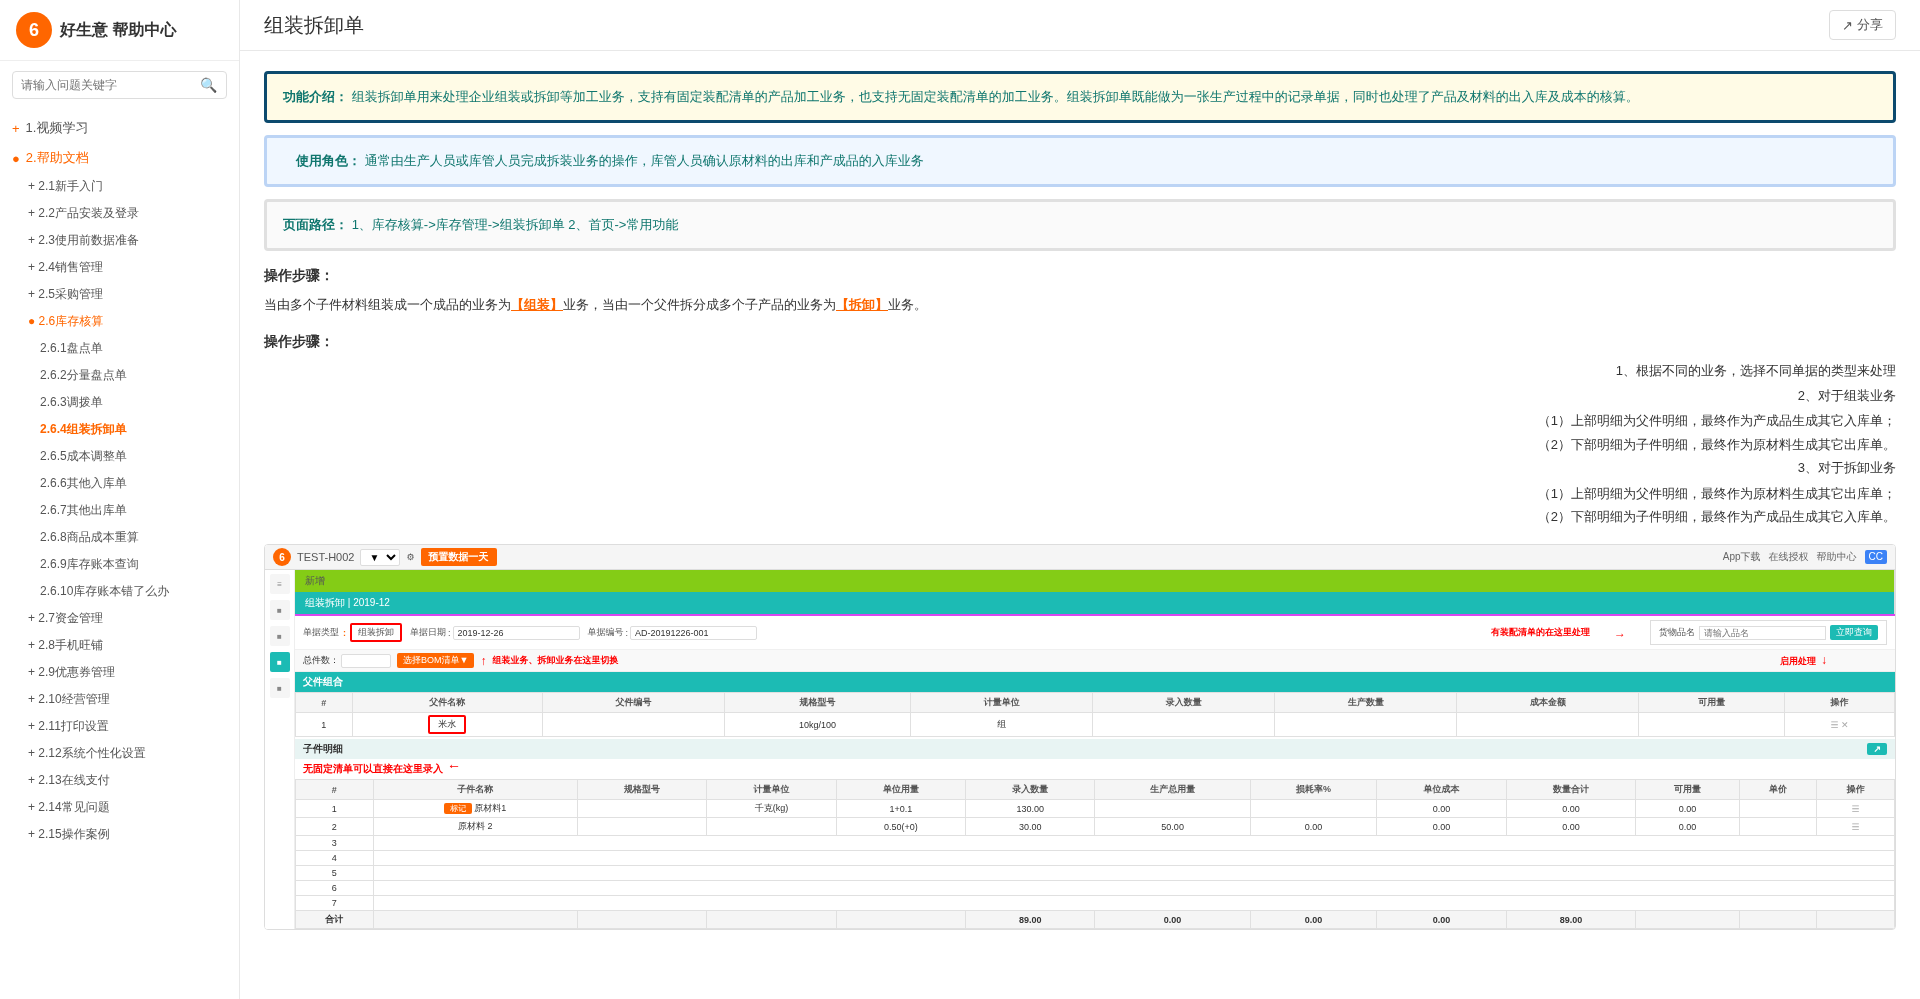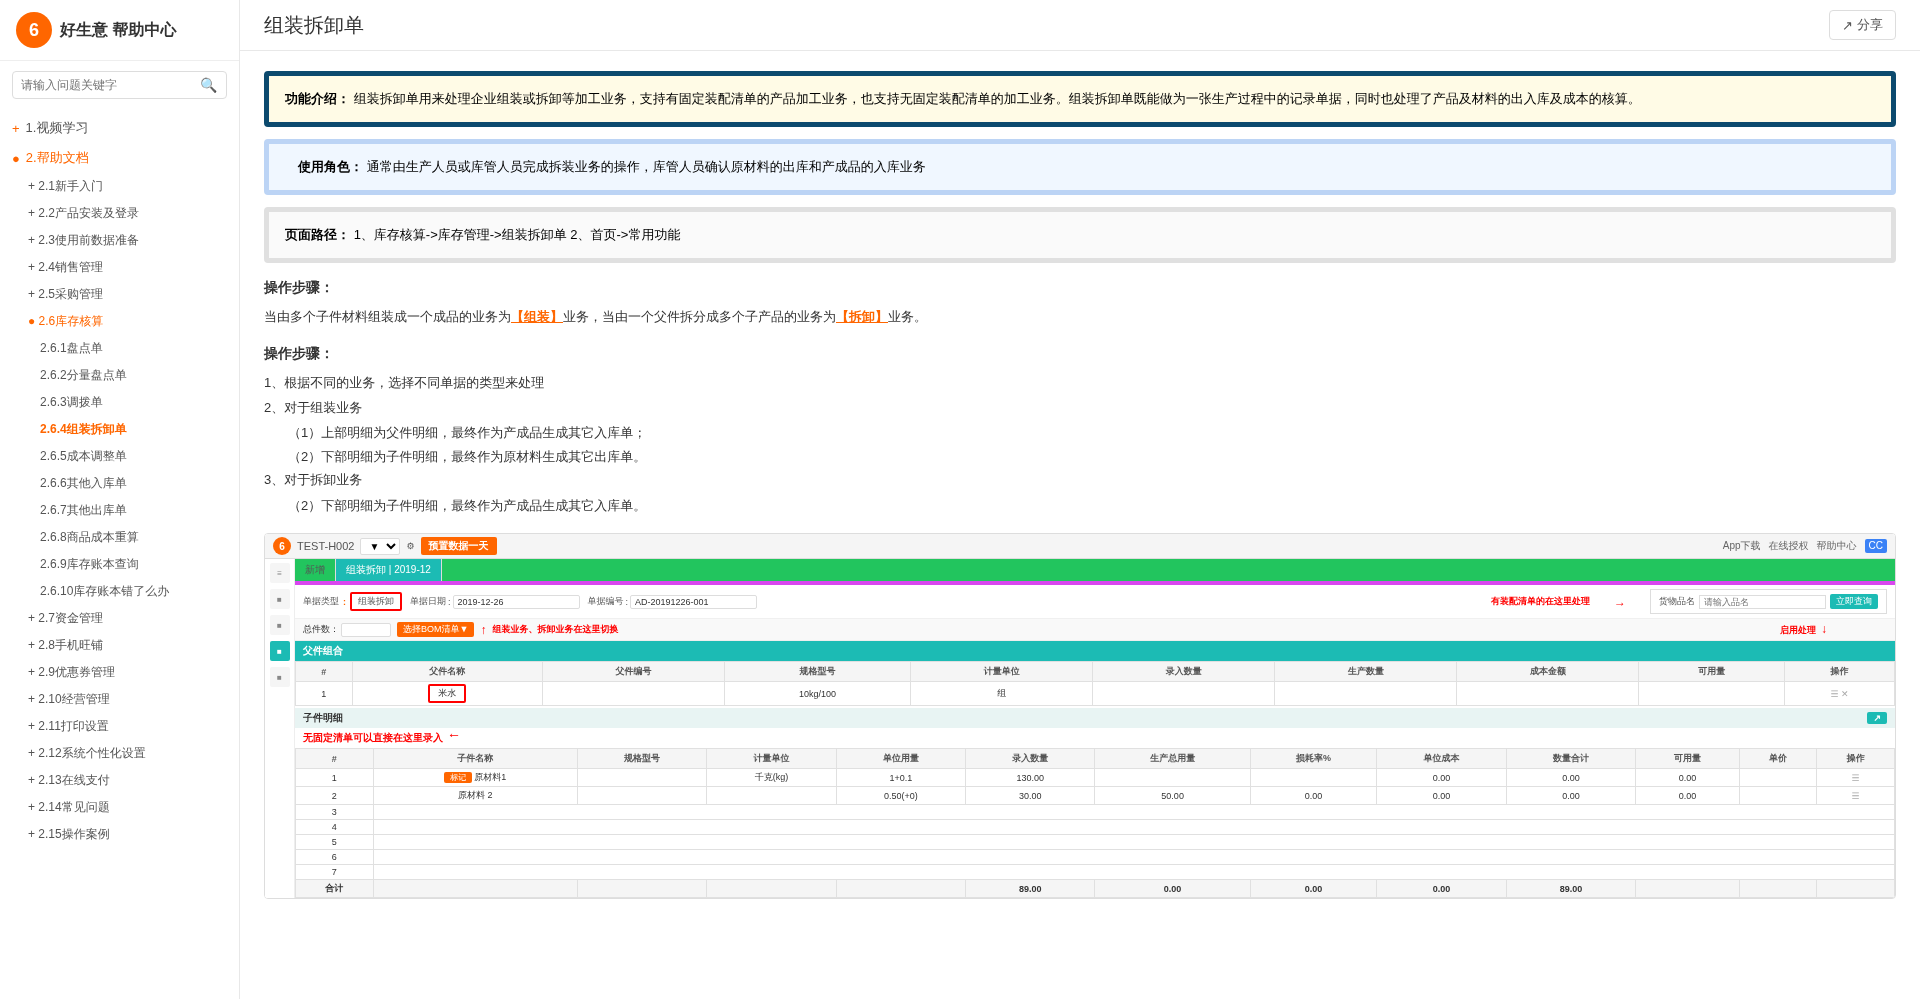--- a/index.html
+++ b/index.html
@@ -97,27 +97,27 @@
     }
 
     #content-area {
       flex: 1;
       overflow-y: auto;
       padding: 20px 24px;
       background: #fff;
     }
     .info-block {
       background: #fffbe6;
-      border: 5px solid #0c4a6e;
+      border: 3px solid #0c4a6e;
       border-radius: 4px;
       padding: 12px 16px;
       margin-bottom: 12px;
       font-size: 13px;
       line-height: 1.7;
-      color: #000000;
+      color: #0f766e;
     }
     .info-block.light-blue {
       background: #f0f7ff;
       border-color: #bcd4f5;
       padding-left: 29px;
     }
     .info-block.light-gray {
       background: #fafafa;
       border-color: #e0e0e0;
     }
@@ -133,21 +133,21 @@
       color: #333;
       margin: 10px 0 6px 0;
     }
     .body-text {
       font-size: 13px;
       line-height: 1.8;
       color: #333;
       margin-bottom: 6px;
     }
     .body-text .highlight { color: #f60; font-weight: bold; text-decoration: underline; }
-    .steps-list { margin: 6px 0 6px 0; }
+    .steps-list { margin: 6px 0 6px 0; text-align: right; }
     .step-item { font-size: 13px; line-height: 1.8; color: #333; margin-bottom: 2px; }
     .sub-step { padding-left: 24px; font-size: 13px; line-height: 1.8; color: #333; }
     .screenshot-container {
       margin: 16px 0;
       border: 1px solid #ddd;
       border-radius: 4px;
       overflow: hidden;
       background: #f0f0f0;
     }
 
@@ -195,22 +195,23 @@
     .mock-sidebar-icon {
       width: 20px; height: 20px; background: #f5f5f5; border-radius: 2px;
       display: flex; align-items: center; justify-content: center; font-size: 8px; color: #888;
     }
     .mock-main-content {
       flex: 1;
       padding: 0;
     }
     .mock-tabs {
       display: flex;
-      background: #22c55e;
-      border-bottom: 4px solid #d946ef;
+      background: #84cc16;
+      border-bottom: 2px solid #d946ef;
+      flex-direction: column;
     }
     .mock-tab {
       padding: 4px 10px;
       font-size: 10px;
       color: #555;
       border-right: 1px solid #ddd;
       cursor: pointer;
     }
     .mock-tab.active {
       background: #1cbbb4;
@@ -406,20 +407,21 @@
     </div>
 
     <div class="section-title">操作步骤：</div>
 
     <div class="steps-list">
       <div class="step-item">1、根据不同的业务，选择不同单据的类型来处理</div>
       <div class="step-item">2、对于组装业务</div>
       <div class="sub-step">（1）上部明细为父件明细，最终作为产成品生成其它入库单；</div>
       <div class="sub-step">（2）下部明细为子件明细，最终作为原材料生成其它出库单。</div>
       <div class="step-item">3、对于拆卸业务</div>
+      <div class="sub-step">（1）上部明细为父件明细，最终作为原材料生成其它出库单；</div>
       <div class="sub-step">（2）下部明细为子件明细，最终作为产成品生成其它入库单。</div>
     </div>
 
     <div class="screenshot-container">
       <div class="mock-screenshot">
 
         <div class="mock-top-bar">
           <div class="mock-topbar-logo">6</div>
           <span>TEST-H002</span>
           <select class="mock-topbar-select">

